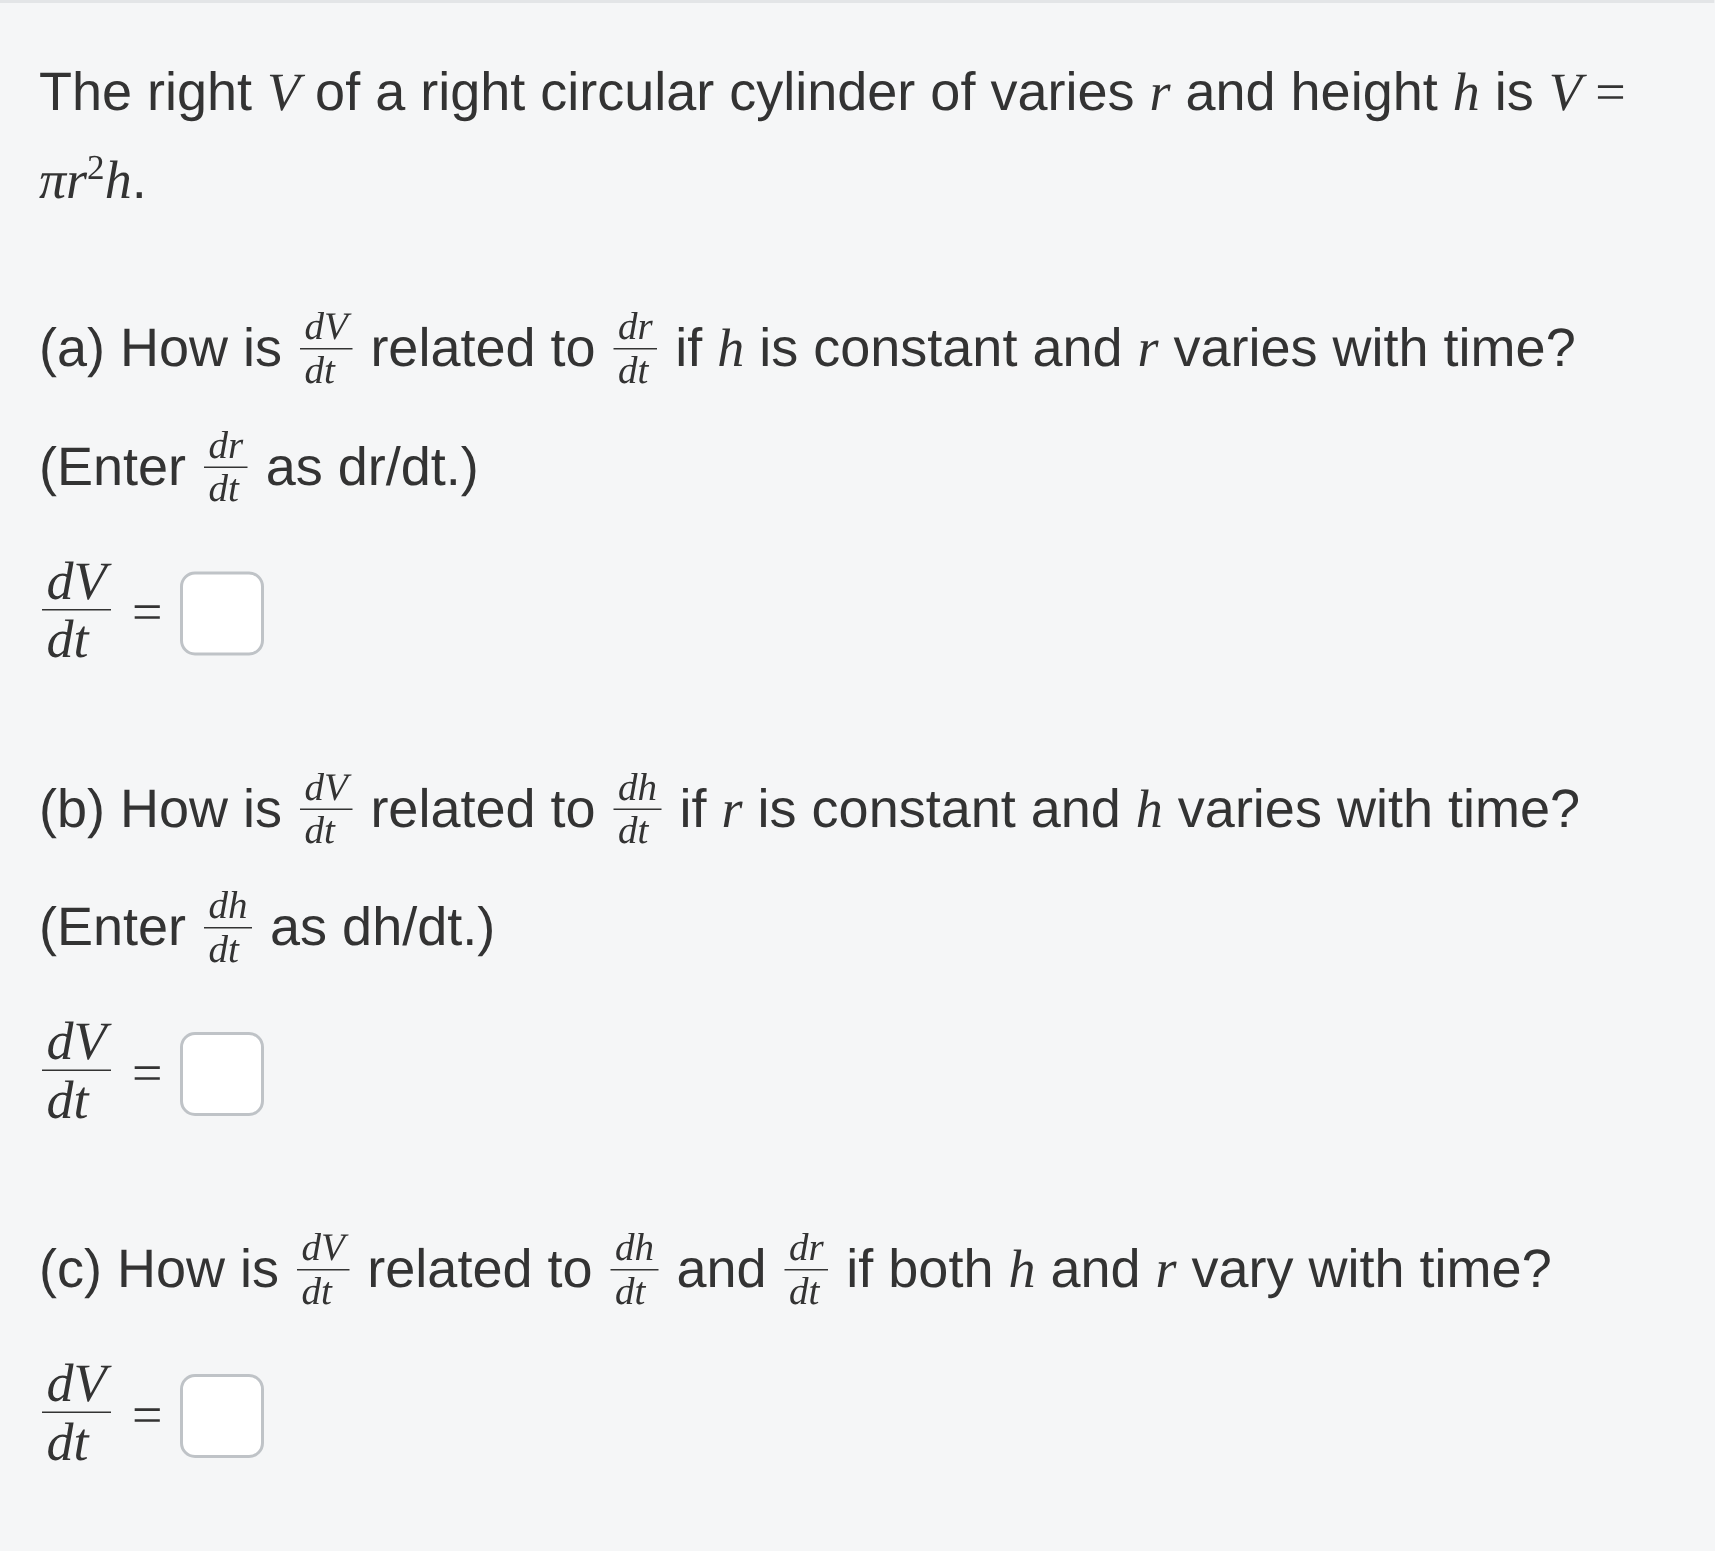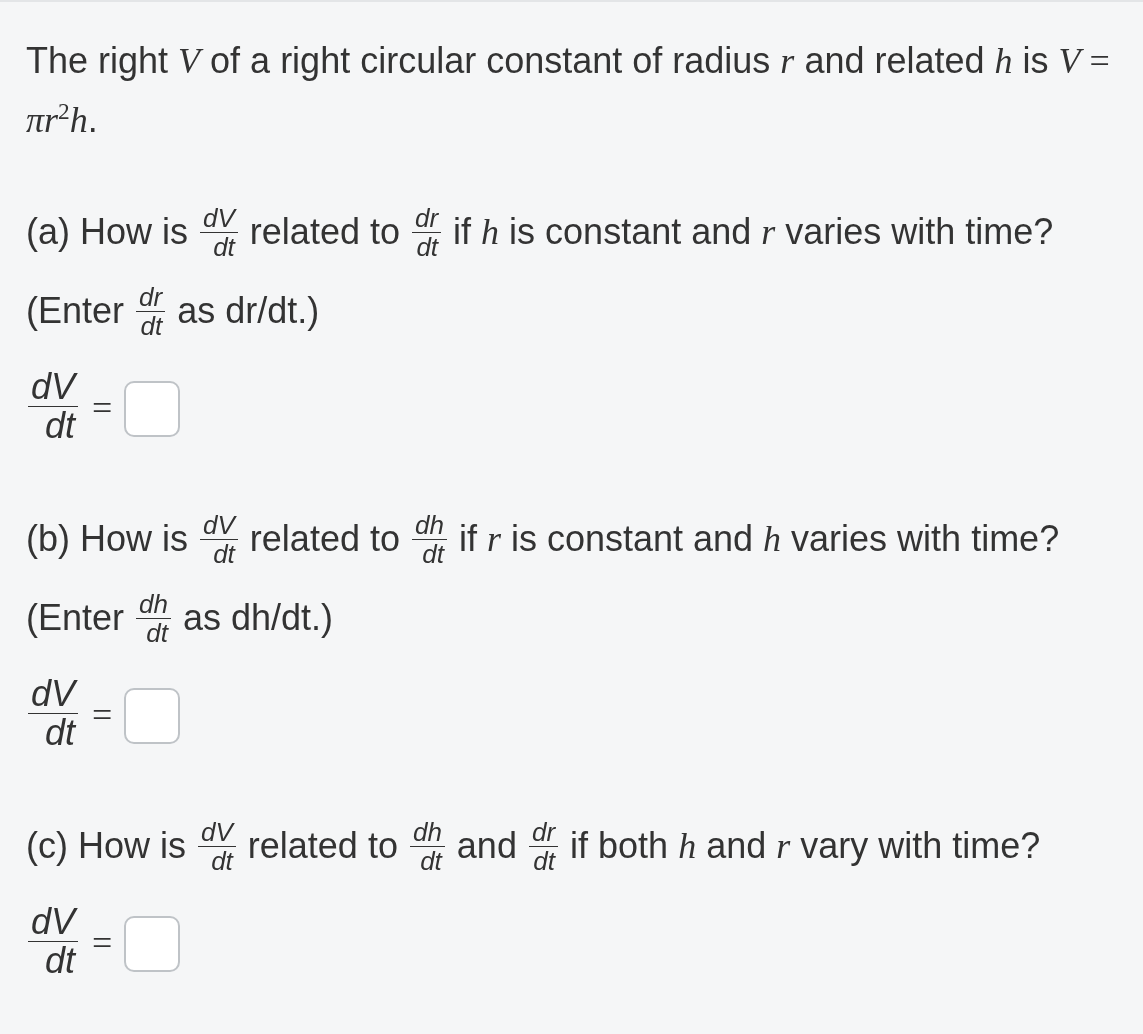--- a/index.html
+++ b/index.html
@@ -23,22 +23,22 @@
   .part {
     font-size: 36px;
     line-height: 1.58;
     margin-bottom: 44px;
   }
   .mi { font-family: "Times New Roman", serif; font-style: italic; }
   .mo { font-family: "Times New Roman", serif; }
   .frac {
     display: inline-block;
     vertical-align: middle;
-    text-align: right;
-    font-family: Liberation Sans, sans-serif;
+    text-align: left;
+    font-family: Liberation Serif, serif;
     font-style: italic;
     line-height: 1;
     position: relative;
     top: -2px;
     margin: 12px 2px;
   }
   .frac-top {
     display: block;
     padding: 0 3px 1px 3px;
     border-bottom: 1.5px solid #333;
@@ -69,21 +69,21 @@
     box-sizing: border-box;
     padding: 0;
   }
 </style>
 </head>
 <body>
 
 <div class="page">
 
   <div class="intro">
-    <span>The right </span><span class="mi">V</span><span> of a right circular constant of radius </span><span class="mi">r</span><span> and related </span><span class="mi">h</span><span> is </span><span class="mi">V</span><span class="mo"> = </span><span class="mi">π</span><span class="mi">r</span><span class="sup">2</span><span class="mi">h</span><span>.</span>
+    <span>The right </span><span class="mi">V</span><span> of a right circular cylinder of varies </span><span class="mi">r</span><span> and height </span><span class="mi">h</span><span> is </span><span class="mi">V</span><span class="mo"> = </span><span class="mi">π</span><span class="mi">r</span><span class="sup">2</span><span class="mi">h</span><span>.</span>
   </div>
 
   <div class="part">
     <span>(a) How is </span><span class="frac small"><span class="frac-top">dV</span><span class="frac-bot">dt</span></span><span> related to </span><span class="frac small"><span class="frac-top">dr</span><span class="frac-bot">dt</span></span><span> if </span><span class="mi">h</span><span> is constant and </span><span class="mi">r</span><span> varies with time? (Enter </span><span class="frac small"><span class="frac-top">dr</span><span class="frac-bot">dt</span></span><span> as dr/dt.)</span>
     <div class="answer-row">
       <span class="frac big">
           <span class="frac-top">dV</span>
           <span class="frac-bot">dt</span>
         </span>
       <span class="eq">=</span>

